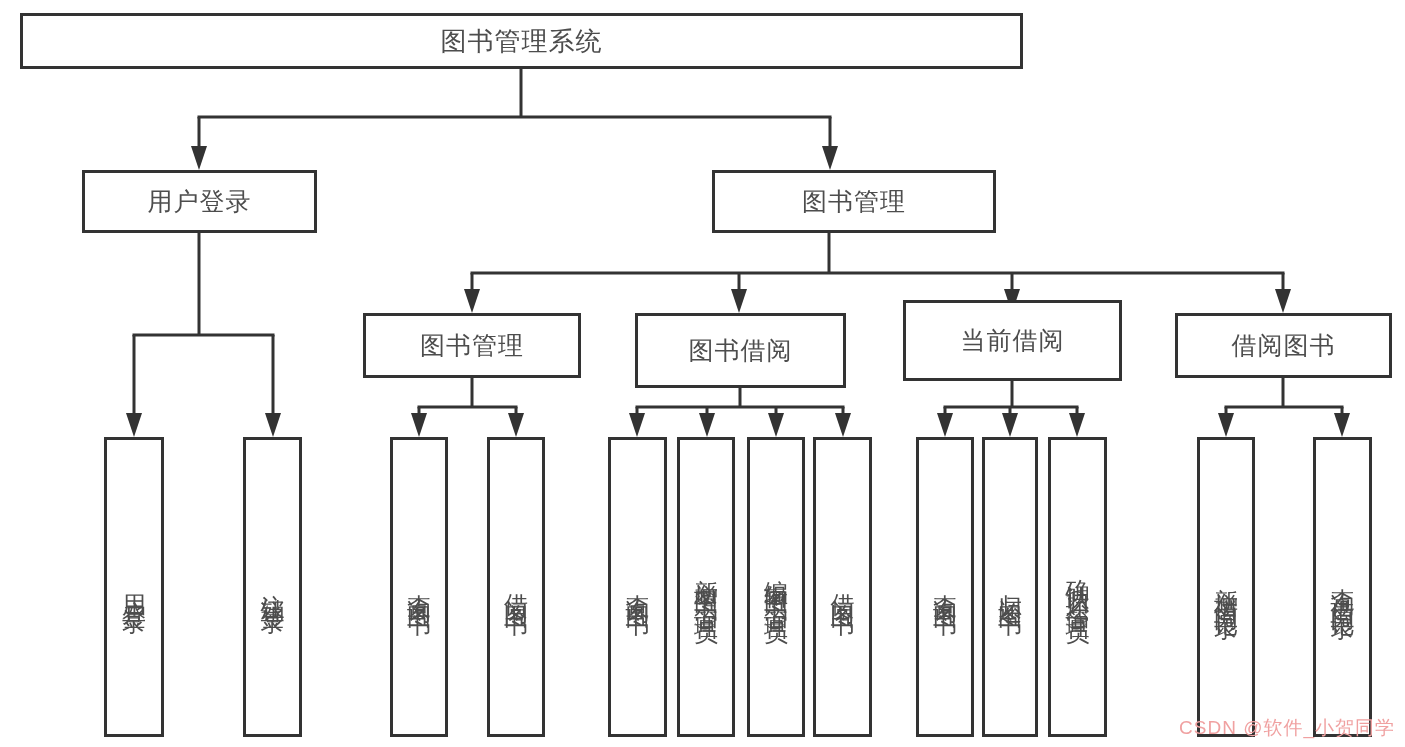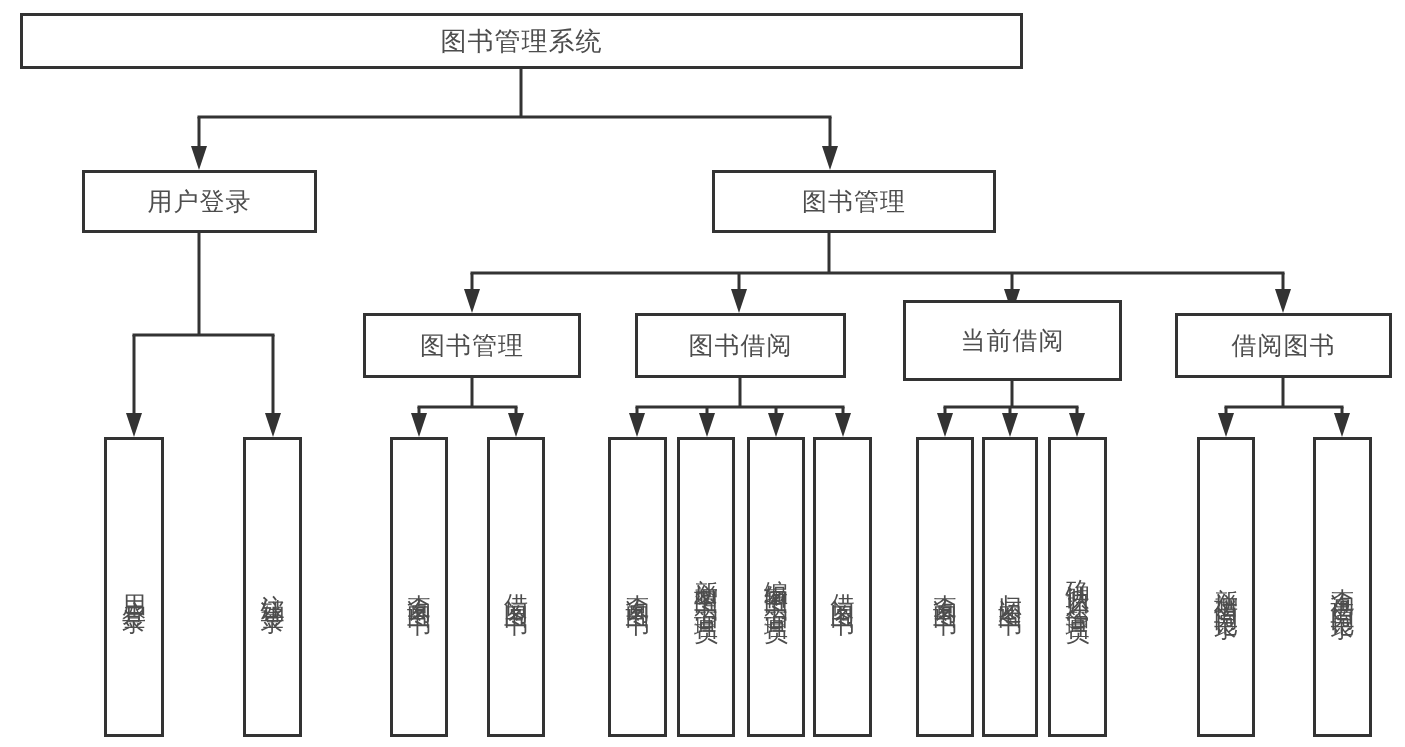--- a/index.html
+++ b/index.html
@@ -126,21 +126,21 @@
       </div>
       <div class="node h" style="left: 82px; top: 170px; width: 235px; height: 63px; border-color: rgb(51, 51, 51); background: rgb(255, 255, 255);">
         <span class="label" style="color: rgb(77, 77, 77);">用户登录</span>
       </div>
       <div class="node h" style="left: 712px; top: 170px; width: 284px; height: 63px; border-color: rgb(51, 51, 51); background: rgb(255, 255, 255);">
         <span class="label" style="color: rgb(77, 77, 77);">图书管理</span>
       </div>
       <div class="node h" style="left: 363px; top: 313px; width: 218px; height: 65px; border-color: rgb(51, 51, 51); background: rgb(255, 255, 255);">
         <span class="label" style="color: rgb(77, 77, 77);">图书管理</span>
       </div>
-      <div class="node h" style="left: 635px; top: 313px; width: 211px; height: 65px; border-color: rgb(51, 51, 51); background: rgb(255, 255, 255);">
+      <div class="node h" style="left: 635px; top: 313px; width: 211px; height: 75px; border-color: rgb(51, 51, 51); background: rgb(255, 255, 255);">
         <span class="label" style="color: rgb(77, 77, 77);">图书借阅</span>
       </div>
       <div class="node h" style="left: 903px; top: 300px; width: 219px; height: 81px; border-color: rgb(51, 51, 51); background: rgb(255, 255, 255);">
         <span class="label" style="color: rgb(77, 77, 77);">当前借阅</span>
       </div>
       <div class="node h" style="left: 1175px; top: 313px; width: 217px; height: 65px; border-color: rgb(51, 51, 51); background: rgb(255, 255, 255);">
         <span class="label" style="color: rgb(77, 77, 77);">借阅图书</span>
       </div>
       <div class="node v" style="left: 104px; top: 437px; width: 60px; height: 300px; border-color: rgb(51, 51, 51); background: rgb(255, 255, 255);">
         <span class="label" style="color: rgb(77, 77, 77);">用户登录</span>
@@ -175,13 +175,14 @@
       <div class="node v" style="left: 1048px; top: 437px; width: 59px; height: 300px; border-color: rgb(51, 51, 51); background: rgb(255, 255, 255);">
         <span class="label" style="color: rgb(77, 77, 77);">确认归还（管理员）</span>
       </div>
       <div class="node v" style="left: 1197px; top: 437px; width: 58px; height: 300px; border-color: rgb(51, 51, 51); background: rgb(255, 255, 255);">
         <span class="label" style="color: rgb(77, 77, 77);">新增借阅记录</span>
       </div>
       <div class="node v" style="left: 1313px; top: 437px; width: 59px; height: 300px; border-color: rgb(51, 51, 51); background: rgb(255, 255, 255);">
         <span class="label" style="color: rgb(77, 77, 77);">查询借阅记录</span>
       </div>
     </div>
+  <div class="watermark">CSDN @软件_小贺同学</div>
 </div>
 
 </body></html>

